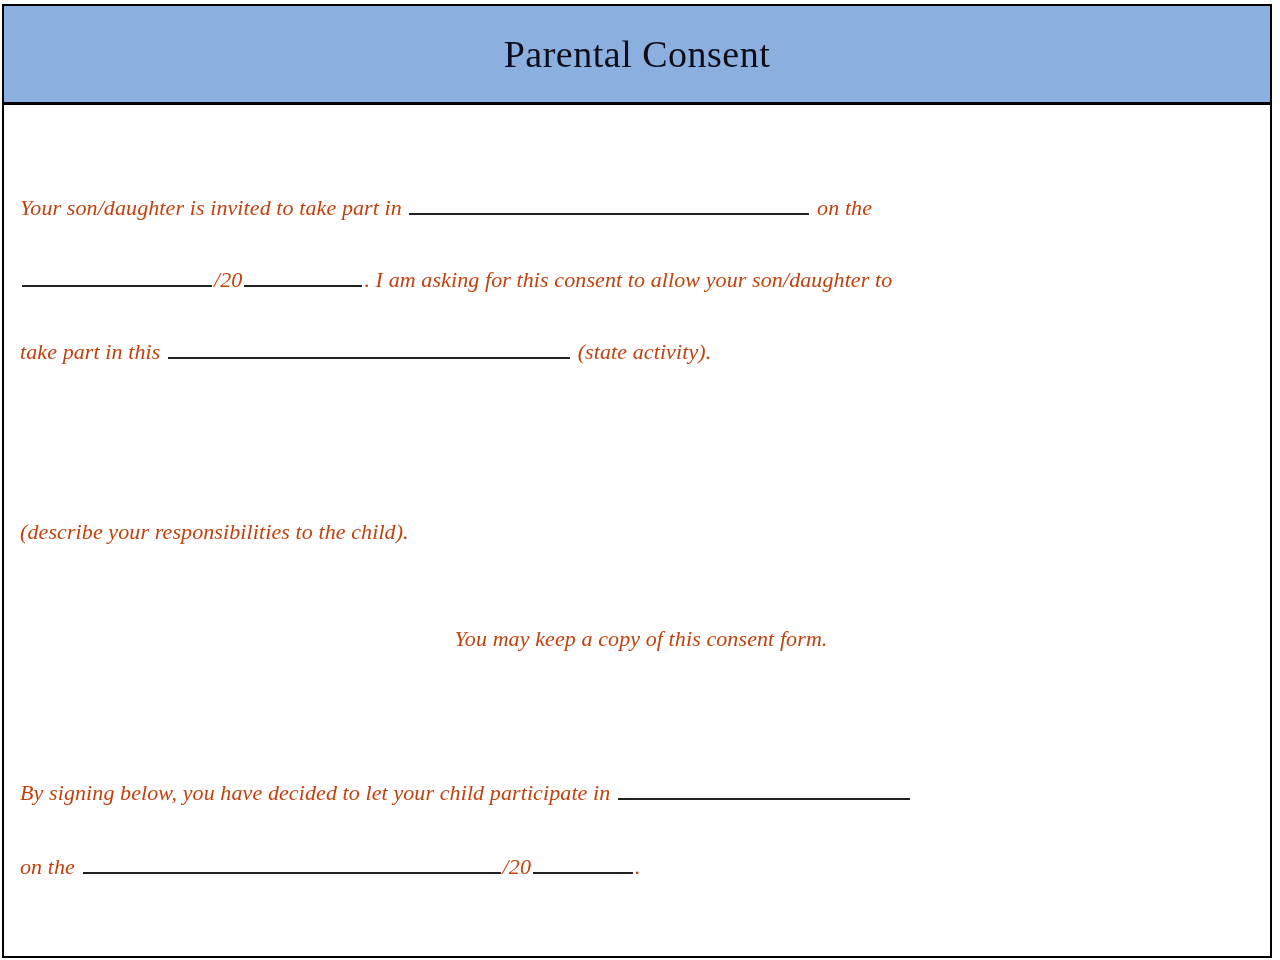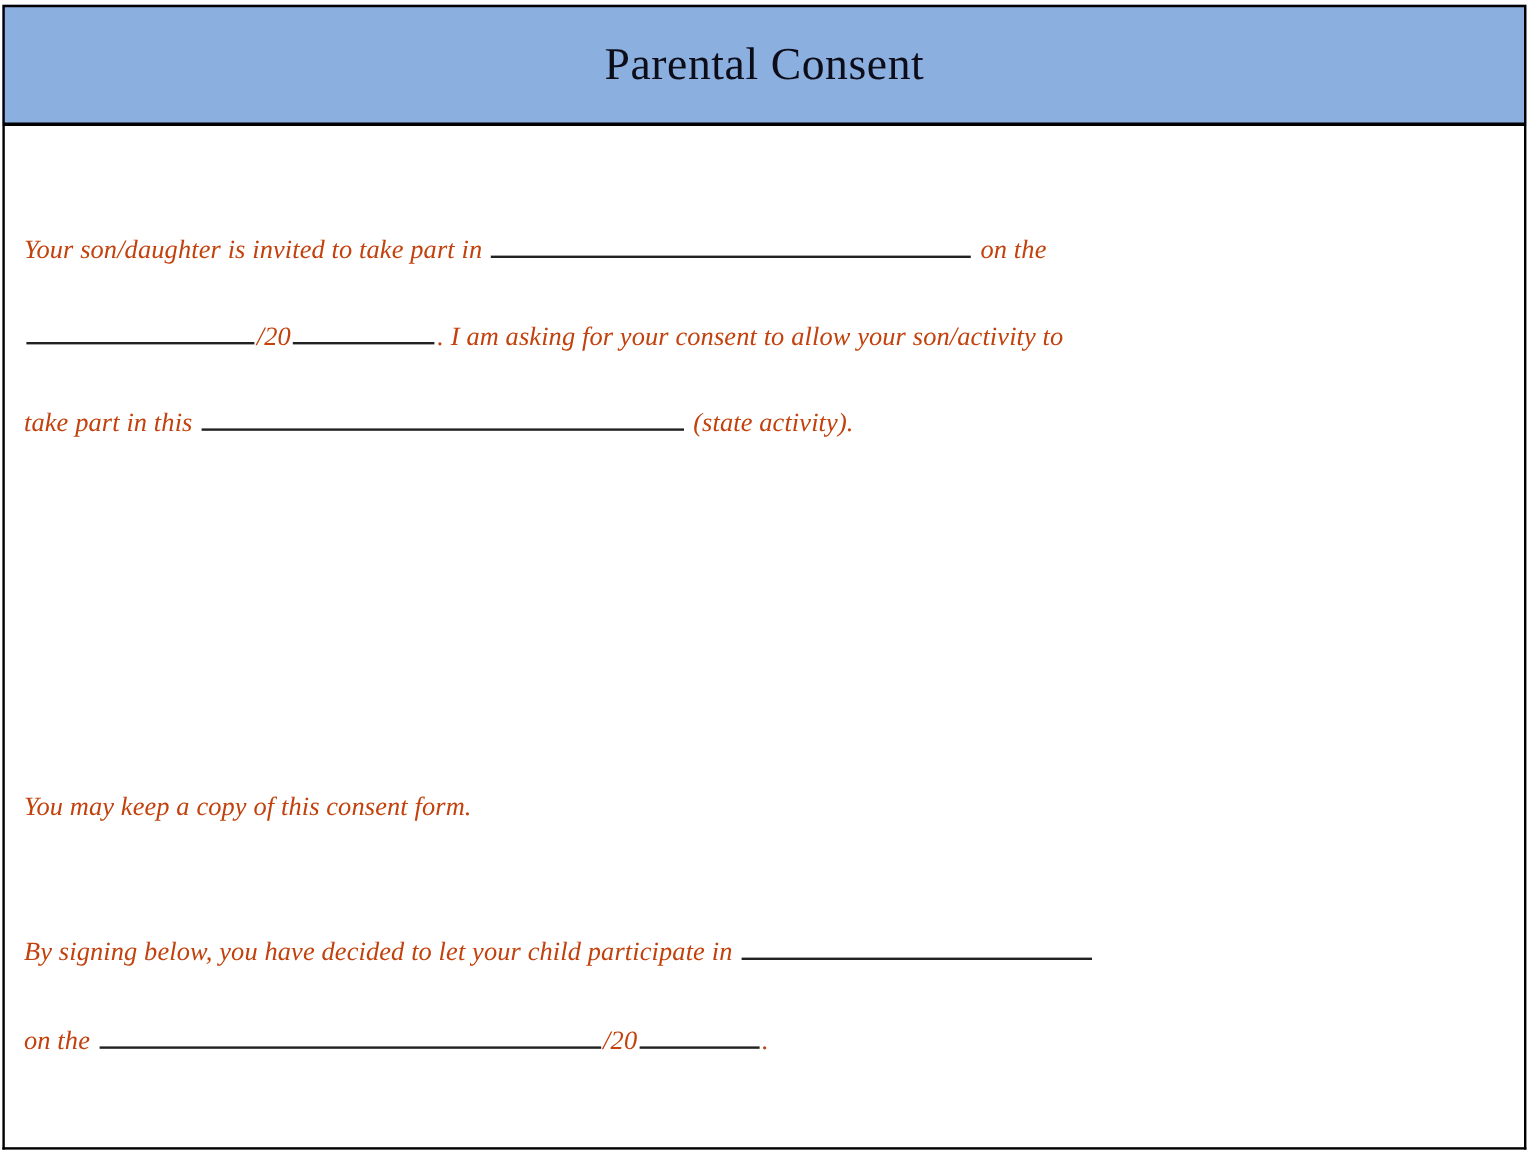--- a/index.html
+++ b/index.html
@@ -111,32 +111,35 @@
   <div class="doc-body">
     <div class="body-inner">
 
       <div class="tline" style="top: 88px;">
         <span>Your son/daughter is invited to take part in</span>
         <span class="blank b-activity1"></span>
         <span>on the</span>
       </div>
 
       <div class="tline" style="top: 160px;">
-        <span class="blank b-date1"></span><span>/20</span><span class="blank b-year1"></span><span>. I am asking for your consent to allow your son/activity to</span>
+        <span class="blank b-date1"></span><span>/20</span><span class="blank b-year1"></span><span>. I am asking for this consent to allow your son/daughter to</span>
       </div>
 
       <div class="tline" style="top: 232px;">
         <span>take part in this</span>
         <span class="blank b-activity2"></span>
         <span>(state activity).</span>
       </div>
 
 
+      <div class="tline" style="top: 416px;">
+        <span>(describe your responsibilities to the child).</span>
+      </div>
 
-      <div class="tline" style="top: 556px;">
+      <div class="tline" style="top: 523px; text-align: center;">
         <span>You may keep a copy of this consent form.</span>
       </div>
 
       <div class="tline" style="top: 638px; margin-top: 35px;">
         <span>By signing below, you have decided to let your child participate in</span>
         <span class="blank b-activity3"></span>
       </div>
 
       <div class="tline" style="top: 710px; margin-top: 37px;">
         <span>on the</span>

